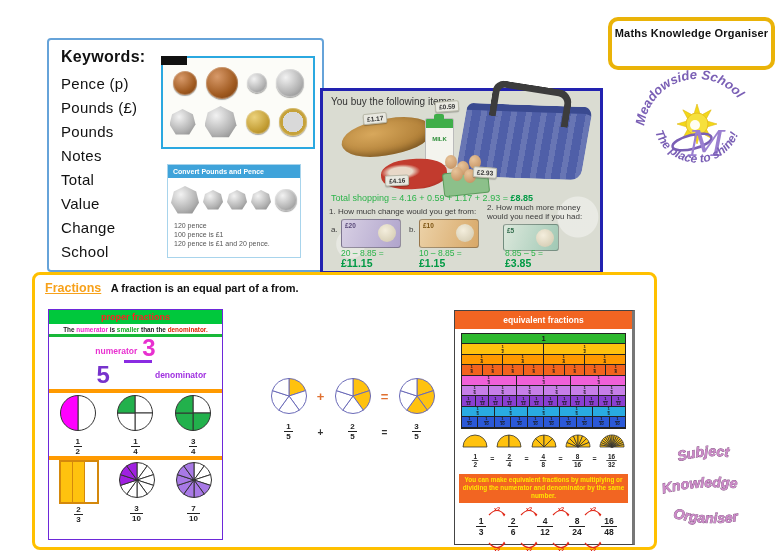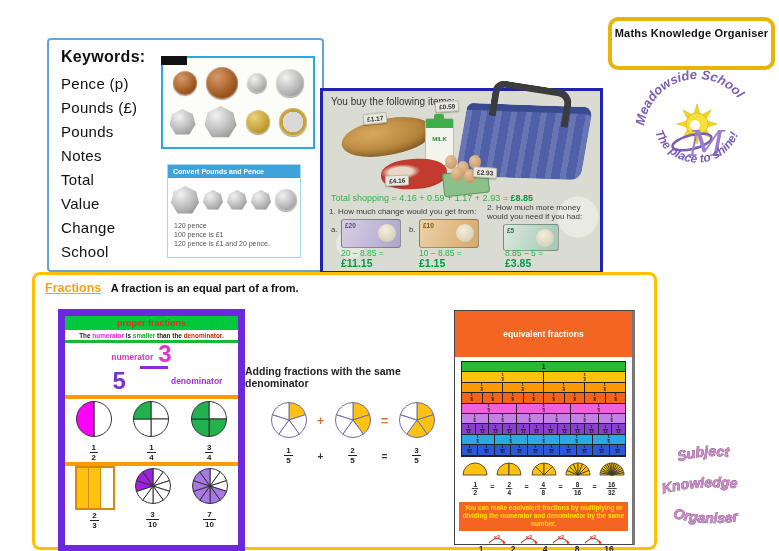--- a/index.html
+++ b/index.html
@@ -80,21 +80,21 @@
   .expr{position:absolute;font-size:8.5px;color:#2cb34a;}
   .answer{position:absolute;font-size:10.5px;font-weight:bold;color:#009a44;}
 
   
   .fr-panel{position:absolute;left:32px;top:272px;width:619px;height:272px;
             border:3px solid #ffc000;border-radius:8px;background:#fff;}
   .fr-head{position:absolute;left:10px;top:6px;font-size:12.5px;}
   .fr-title{color:#f7a11a;font-weight:bold;text-decoration:underline;margin-right:6px;}
   .fr-sub{color:#111;font-weight:600;font-size:11px;}
 
-  .pf-box{position:absolute;left:23px;top:34px;width:173px;height:229px;border:7px solid #6d28d9;background:#fff;}
+  .pf-box{position:absolute;left:13px;top:34px;width:173px;height:229px;border:1px solid #6d28d9;background:#fff;}
   .pf-header{background:#00c83c;color:#ff2020;font-weight:bold;font-size:9px;text-align:center;padding:2px 0;}
   .pf-rule{font-size:6.4px;font-weight:bold;text-align:center;padding:2px 1px 1px;}
   .hr-green{height:3px;background:#18b838;}
   .hr-orange{height:4px;background:#ff9a00;}
   .pf-example{position:relative;height:52px;}
   .pf-ex-r1{display:flex;justify-content:center;align-items:flex-end;gap:5px;transform:translateX(-10px);}
   .pf-ex-r2{display:flex;justify-content:center;align-items:flex-start;gap:5px;transform:translateX(16px);}
   .pf-num-label{color:#e830d0;font-weight:bold;font-size:8.5px;margin-bottom:3px;}
   .pf-den-label{color:#a030e0;font-weight:bold;font-size:8.5px;margin-top:6px;margin-left:40px;}
   .pf-big-num{color:#e830d0;font-weight:bold;font-size:24px;line-height:22px;}
@@ -112,21 +112,21 @@
   .add-area{position:absolute;left:210px;top:90px;width:215px;}
   .add-title{font-size:10.5px;font-weight:600;color:#222;}
   .add-pies{display:flex;align-items:center;justify-content:center;gap:6px;margin-top:12px;}
   .add-op{width:14px;text-align:center;font-size:13px;font-weight:bold;color:#e07030;}
   .add-fracs{display:flex;align-items:center;justify-content:center;gap:6px;margin-top:8px;}
   .add-cell{width:38px;display:flex;justify-content:center;}
   .add-op2{width:14px;text-align:center;font-size:10px;font-weight:bold;color:#333;}
 
   .eq-box{position:absolute;left:419px;top:35px;width:177px;height:233px;background:#fff;
           border:1px solid #444;border-right:3px solid #777;}
-  .eq-header{background:#f26522;color:#fff;font-weight:bold;font-size:8.5px;text-align:center;padding:18px 0;}
+  .eq-header{background:#f26522;color:#fff;font-weight:bold;font-size:8.5px;text-align:center;padding:4px 0;}
   .eq-wall{margin:4px 6px 0;border:1px solid #222;}
   .eq-row{display:flex;height:10.4px;}
   .eq-cell{flex:1;display:flex;align-items:center;justify-content:center;
            border-right:1px solid #222;border-bottom:1px solid #222;color:#1a1a1a;overflow:hidden;}
   .eq-cell:last-child{border-right:none;}
   .eq-one{font-size:7.5px;font-weight:bold;}
   .sf{display:inline-flex;flex-direction:column;align-items:center;line-height:1;transform:scale(.72);}
   .sf .sfn{font-size:6px;font-weight:bold;}
   .sf .sfd{font-size:6px;font-weight:bold;border-top:1px solid #1a1a1a;}
   .eq-semis{display:flex;justify-content:center;align-items:flex-end;gap:2px;margin-top:5px;}
@@ -360,21 +360,20 @@
               </svg></div>
             <span class="frac-lg">
               <span class="fn">7</span>
               <span class="fd">10</span>
             </span>
           </div>
         </div>
     </div>
 
     <div class="add-area">
-      <div class="add-title">Adding fractions with the same denominator</div>
       <div class="add-pies" id="add-pies">
           <span class="add-cell">
             <svg width="38" height="38" viewBox="0 0 38 38">
               <path d="M19,19 L19.00,1.50 A17.5,17.5 0 0 1 35.64,13.59 Z" fill="#ffc20e" stroke="#6a6ab8" stroke-width="1"></path>
               <path d="M19,19 L35.64,13.59 A17.5,17.5 0 0 1 29.29,33.16 Z" fill="#fff" stroke="#6a6ab8" stroke-width="1"></path>
               <path d="M19,19 L29.29,33.16 A17.5,17.5 0 0 1 8.71,33.16 Z" fill="#fff" stroke="#6a6ab8" stroke-width="1"></path>
               <path d="M19,19 L8.71,33.16 A17.5,17.5 0 0 1 2.36,13.59 Z" fill="#fff" stroke="#6a6ab8" stroke-width="1"></path>
               <path d="M19,19 L2.36,13.59 A17.5,17.5 0 0 1 19.00,1.50 Z" fill="#fff" stroke="#6a6ab8" stroke-width="1"></path>
             </svg>
           </span>

